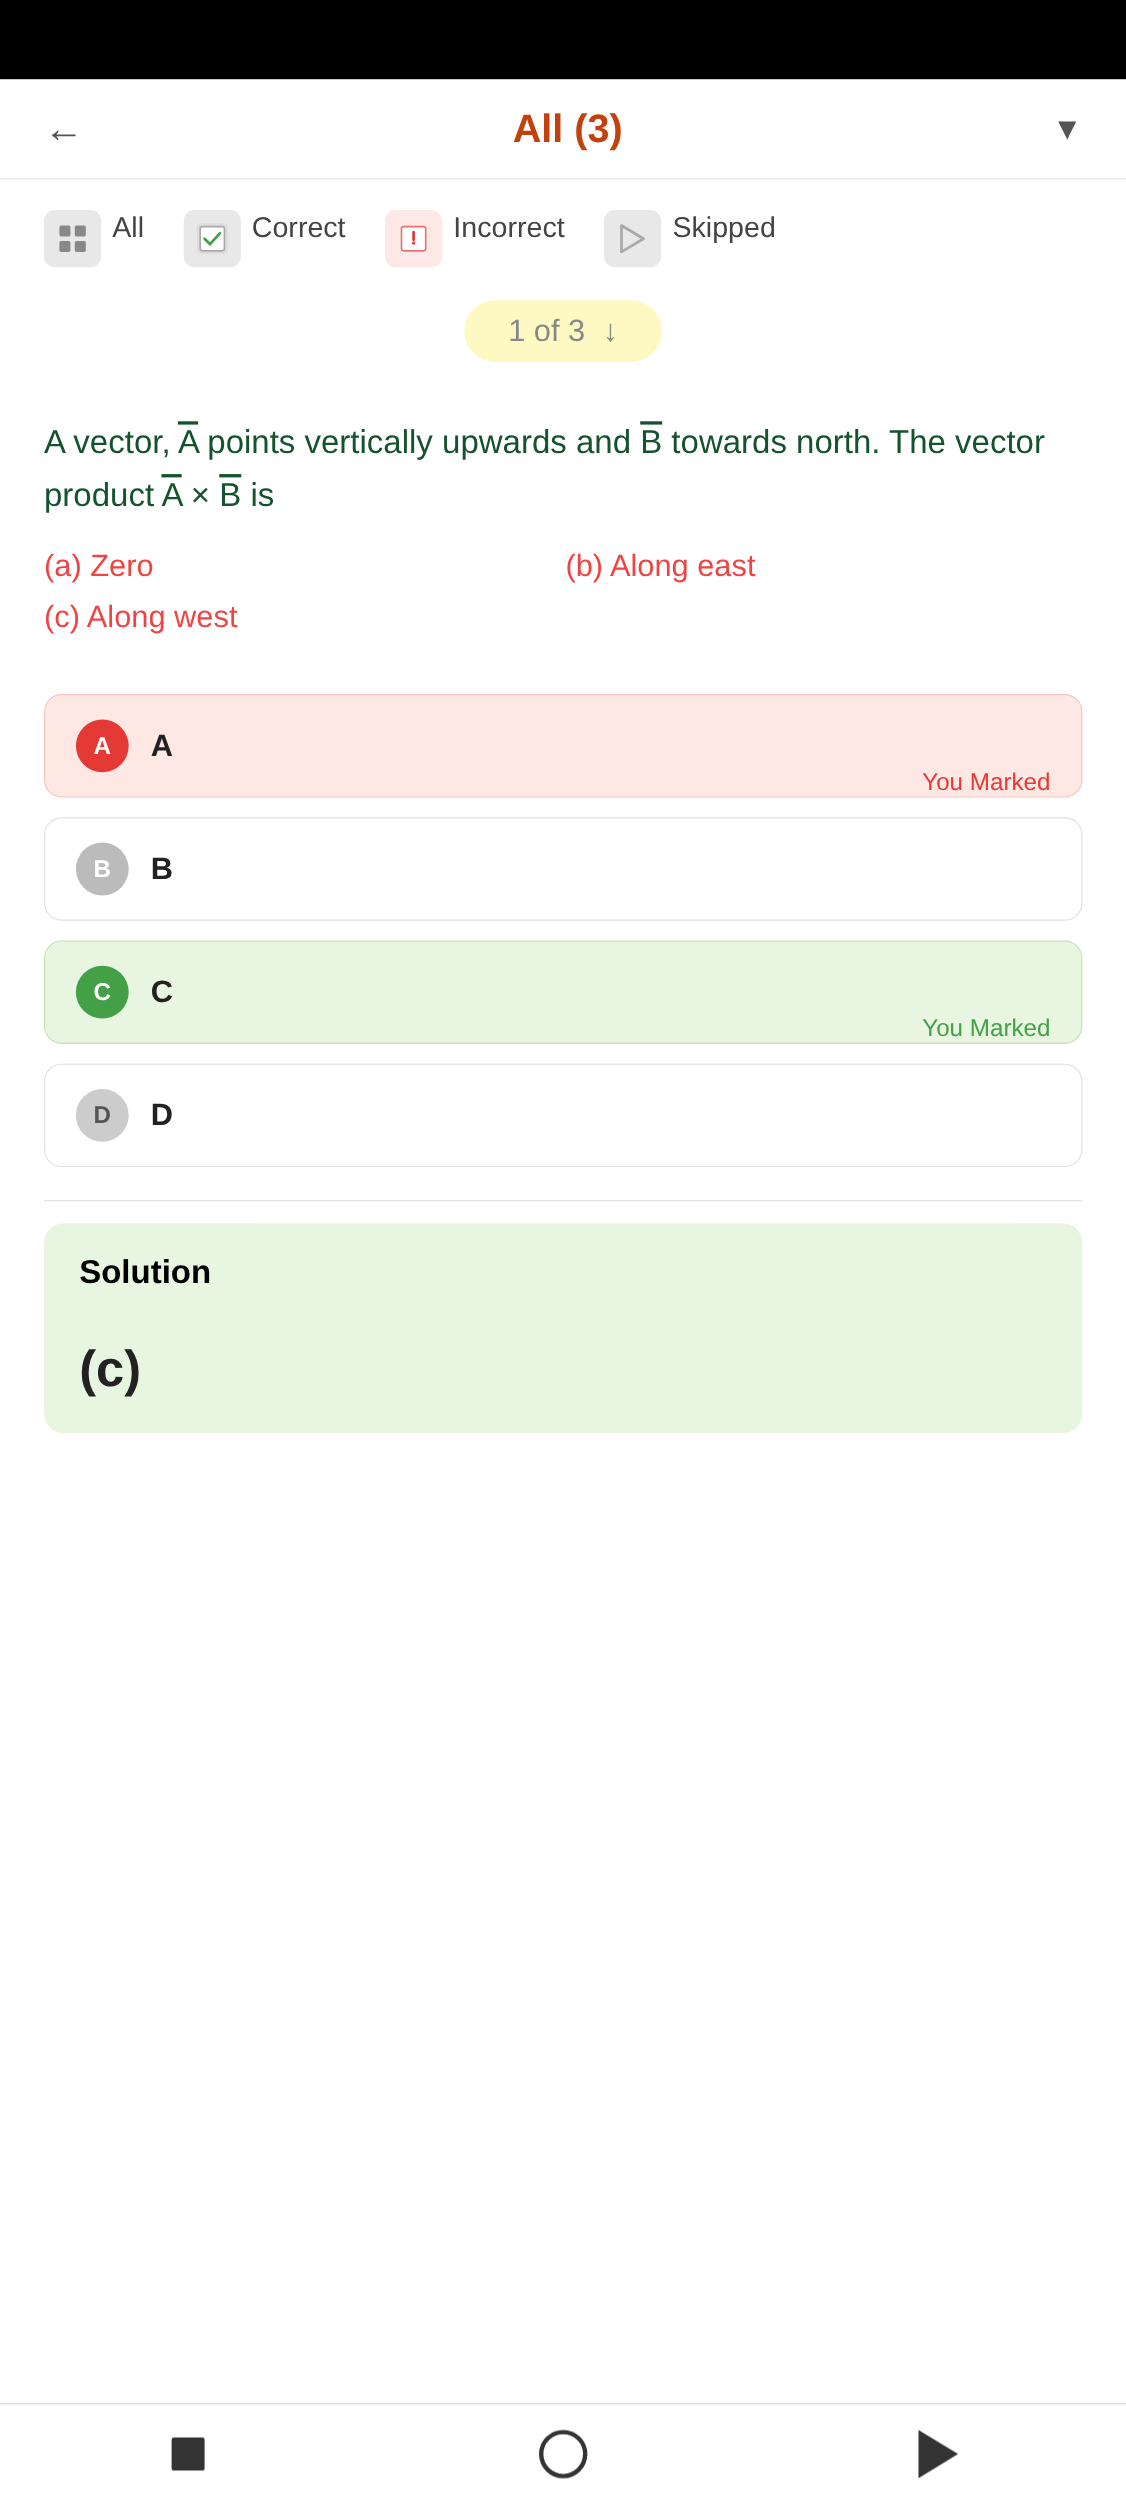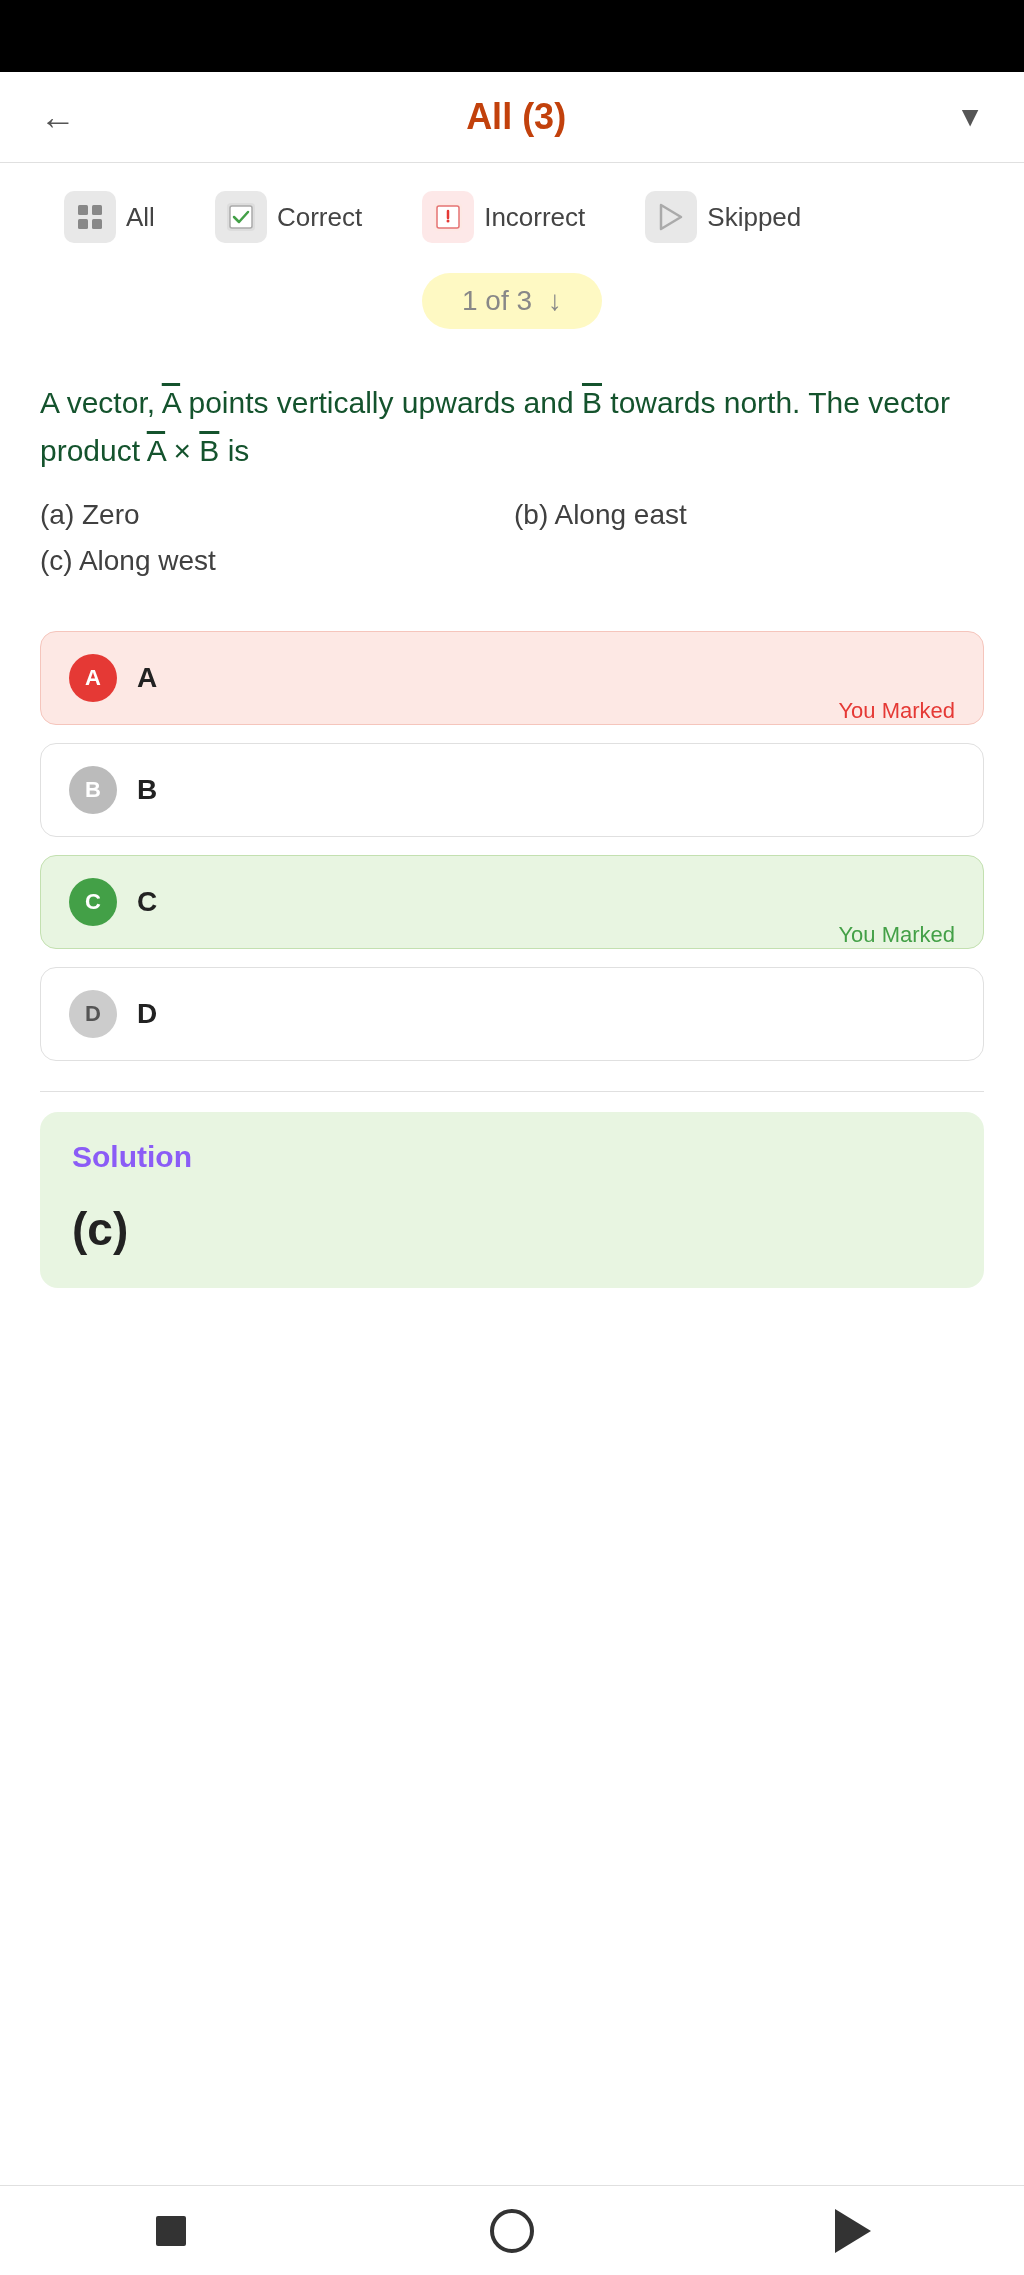--- a/index.html
+++ b/index.html
@@ -44,26 +44,25 @@
 
     
     .filter-row {
       display: flex;
       align-items: center;
       padding: 28px 40px 20px 40px;
       gap: 36px;
     }
     .filter-item {
       display: flex;
-      align-items: center;
+      align-items: flex-start;
       gap: 10px;
       cursor: pointer;
       font-size: 26px;
       color: #444;
-      margin-left: 24px;
     }
     .filter-icon {
       width: 52px;
       height: 52px;
       border-radius: 10px;
       display: flex;
       align-items: center;
       justify-content: center;
       font-size: 26px;
     }
@@ -103,21 +102,21 @@
       margin-bottom: 20px;
     }
     .question-text .vec {
       text-decoration: overline;
     }
     .options-grid {
       display: grid;
       grid-template-columns: 1fr 1fr;
       gap: 6px 4px;
       font-size: 28px;
-      color: #404040;
+      color: #ef4444;
     }
     .option-item {
       padding: 4px 0;
     }
 
     
     .answers-section {
       padding: 20px 40px;
       display: flex;
       flex-direction: column;
@@ -182,22 +181,22 @@
     
     .solution-section {
       margin: 20px 40px;
       background: #e8f5e1;
       border-radius: 18px;
       padding: 28px 32px 32px 32px;
     }
     .solution-title {
       font-size: 30px;
       font-weight: 700;
-      color: #8b5cf6;
-      margin-bottom: 20px;
+      color: #000000;
+      margin-bottom: 35px;
     }
     .solution-answer {
       font-size: 46px;
       font-weight: 700;
       color: #222;
       padding-top: 8px;
     }
 
     
     .bottom-nav {

